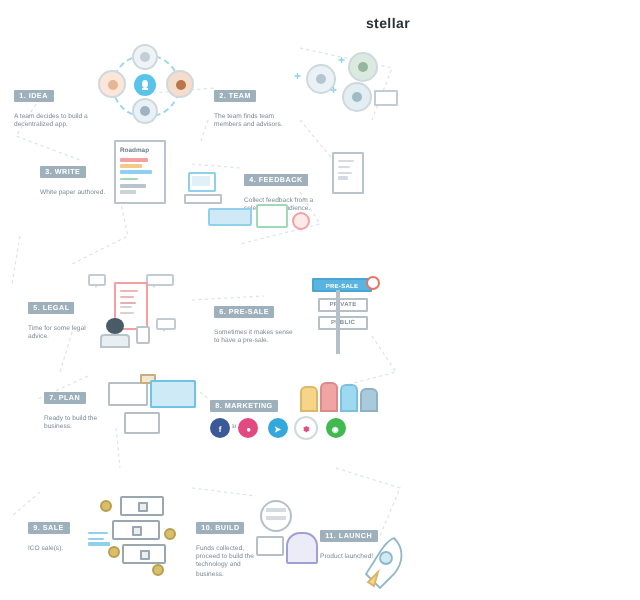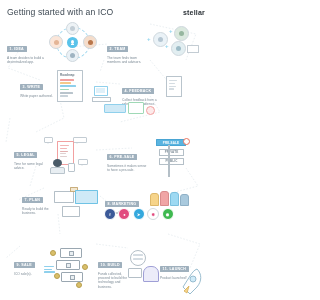--- a/index.html
+++ b/index.html
@@ -102,21 +102,20 @@
     <path d="M58 214 L60 234"></path>
     <path d="M96 244 L128 248"></path>
     <path d="M168 234 L200 244 L190 268"></path>
     <path d="M20 246 L6 258"></path>
     <path d="M150 60 L170 84"></path>
     <path d="M44 188 L18 200"></path>
   </g>
 </svg>
 
 <div class="header">
-  <div class="title">Getting started with an ICO</div>
   <div class="brand">stellar</div>
 </div>
 
 <div class="step" style="top:36px;left:7px;width:45px;">
   <span class="tag">1. IDEA</span>
   <div class="desc">A team decides to build a decentralized app.</div>
 </div>
 <div class="note" style="top:22px;left:48px;width:52px;height:42px;z-index:3;">
   <div class="ring-dash" style="left:8px;top:5px;width:34px;height:32px;"></div>
   <div class="avatar" style="position:absolute;left:18px;top:0px;width:13px;height:13px;background:#eef3f6;">

